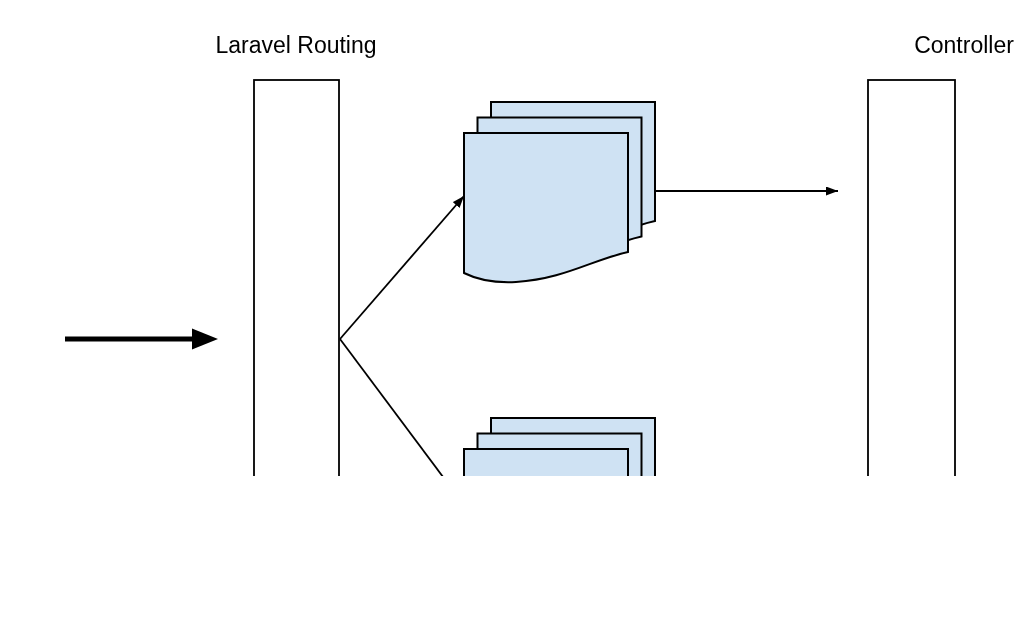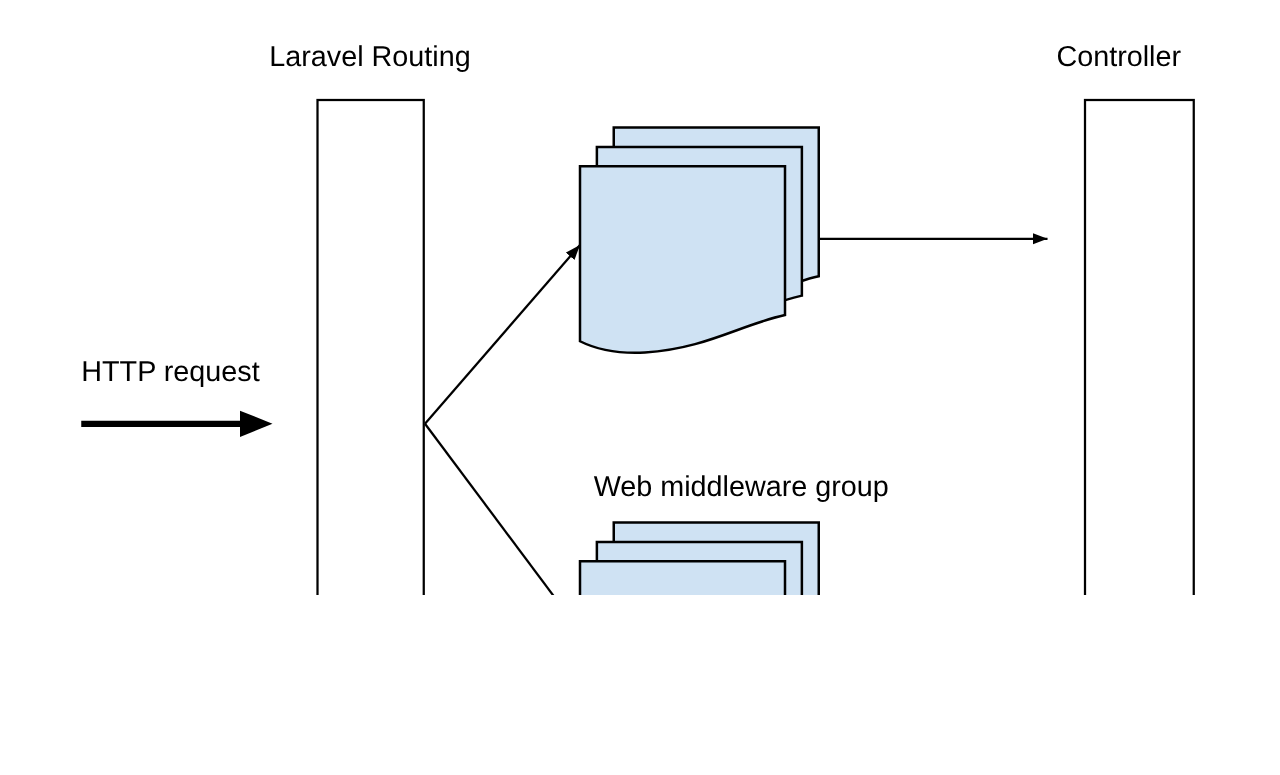--- a/index.html
+++ b/index.html
@@ -90,20 +90,18 @@
 
     <line class="thin-line" x1="340" y1="339" x2="464" y2="196" marker-end="url(#arrowhead)"></line>
     <line class="thin-line" x1="340" y1="339" x2="464" y2="505" marker-end="url(#arrowhead)"></line>
 
     <line class="thin-line" x1="655" y1="191" x2="838" y2="191" marker-end="url(#arrowhead)"></line>
     <line class="thin-line" x1="655" y1="508" x2="840" y2="508" marker-end="url(#arrowhead)"></line>
   </svg>
 
   <div class="label centered" style="left:296px; top:34px;">Laravel Routing</div>
 
-  <div class="label centered" style="left:895px; top:34px;">Controller</div>
+  <div class="label centered" style="left:964px; top:34px;">Controller</div>
 
 
-  <div class="label centered" style="left:593px; top:378px;">Web middleware group</div>
 
-  <div class="label" style="left:65px; top:286px;">HTTP request</div>
 
 </div>
 
 </body></html>

